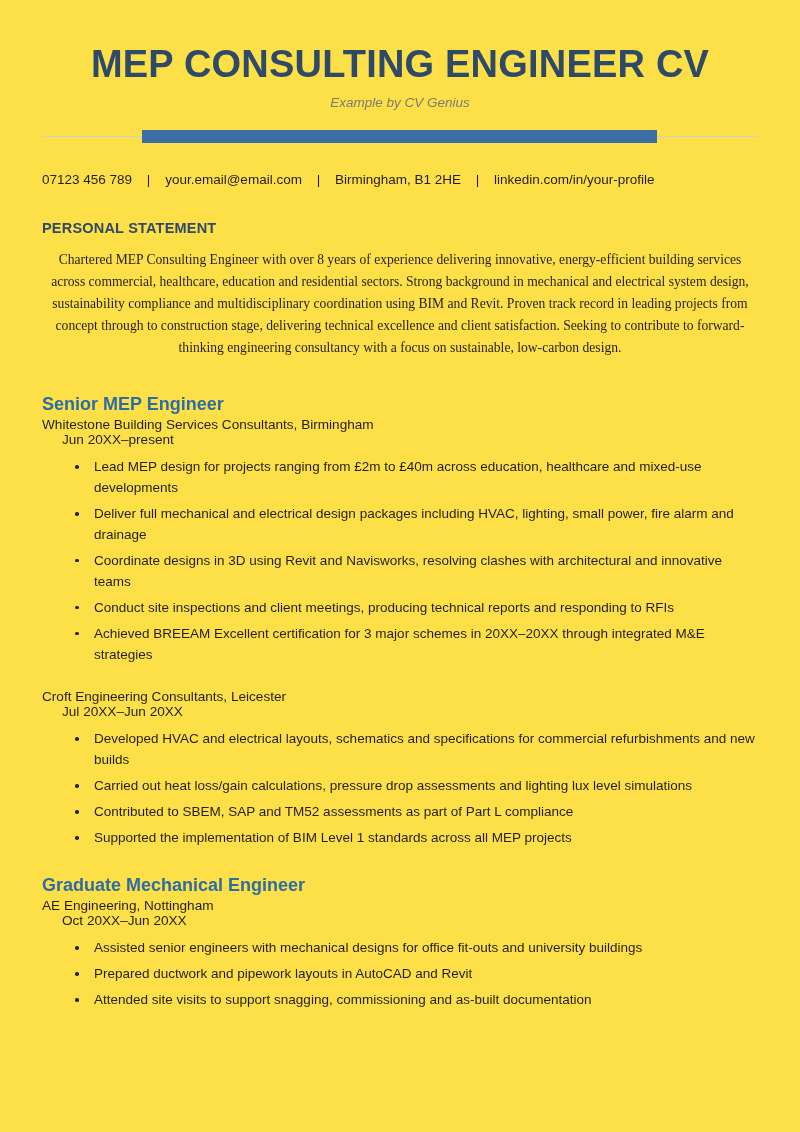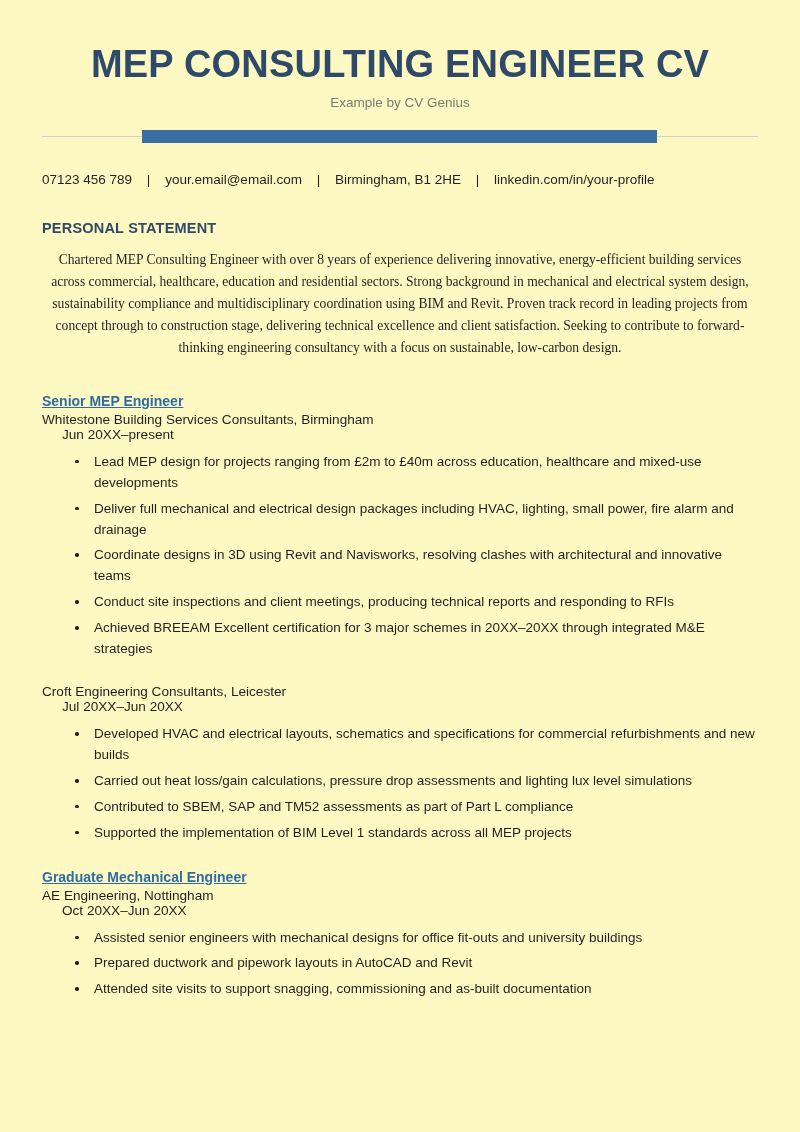--- a/index.html
+++ b/index.html
@@ -14,21 +14,21 @@
     color: #231f20;
     -webkit-font-smoothing: antialiased;
   }
 
   .page {
     position: relative;
     width: 800px;
     height: 1132px;
     box-sizing: border-box;
     padding: 0 42px;
-    background: #fef9c3;
+    background: #fde047;
     overflow: hidden;
   }
 
   
   .cv-header {
     padding-top: 44px;
     text-align: center;
   }
   .cv-title {
     font-size: 38px;
@@ -38,20 +38,21 @@
     line-height: 1.1;
     margin: 0;
     text-transform: uppercase;
     white-space: nowrap;
   }
   .cv-subtitle {
     margin-top: 9px;
     font-size: 13.5px;
     color: #7a7a7a;
     font-weight: normal;
+    font-style: italic;
   }
 
   
   .rule-wrap {
     position: relative;
     height: 22px;
     margin-top: 16px;
   }
   .rule-line {
     position: absolute;
@@ -105,25 +106,24 @@
   }
 
   
   .job {
     margin-top: 24px;
   }
   .job:first-of-type {
     margin-top: 20px;
   }
   .job-title {
-    font-size: 14px;
+    font-size: 18px;
     font-weight: bold;
     color: #2e6da4;
     line-height: 1.35;
-    text-decoration: underline;
   }
   .job-meta {
     display: flex;
     align-items: baseline;
     justify-content: space-between;
     margin-top: 1px;
     flex-direction: column;
   }
   .job-company {
     font-size: 13.6px;

